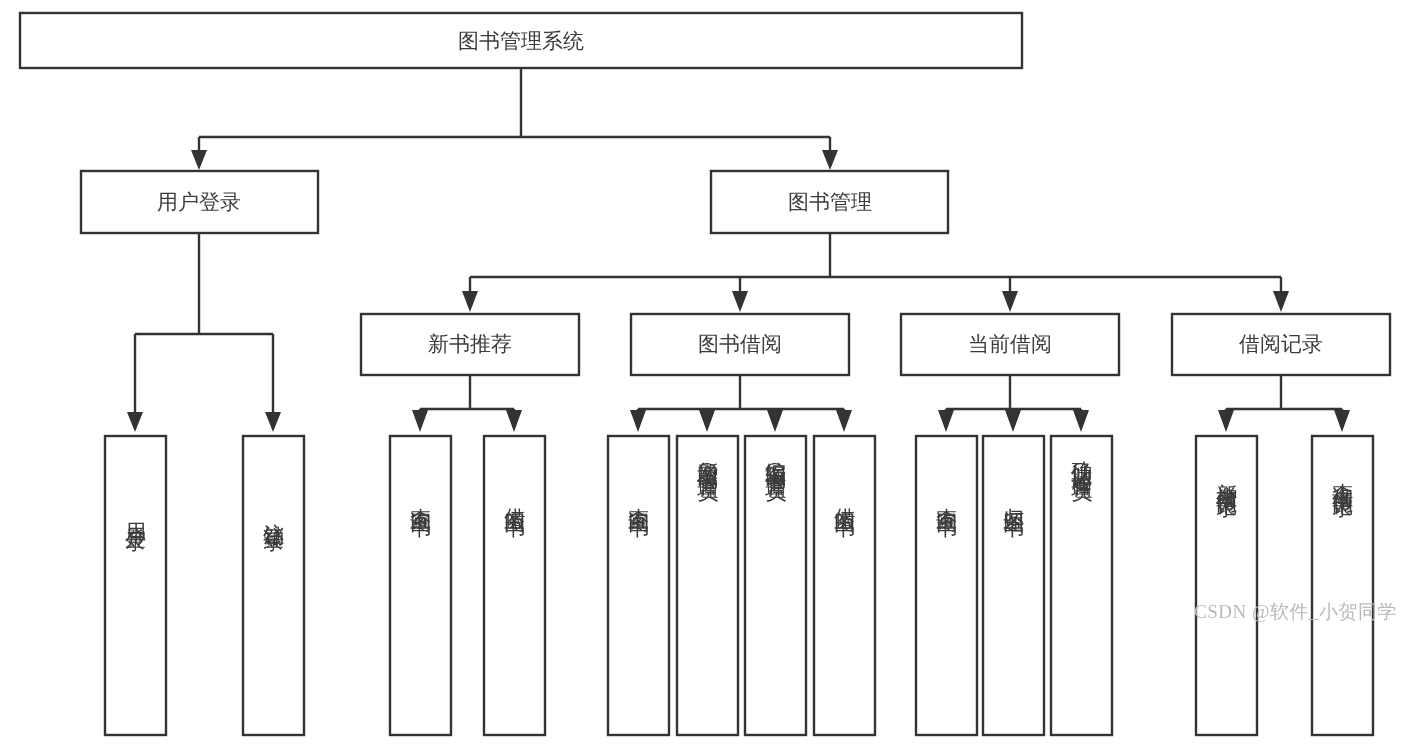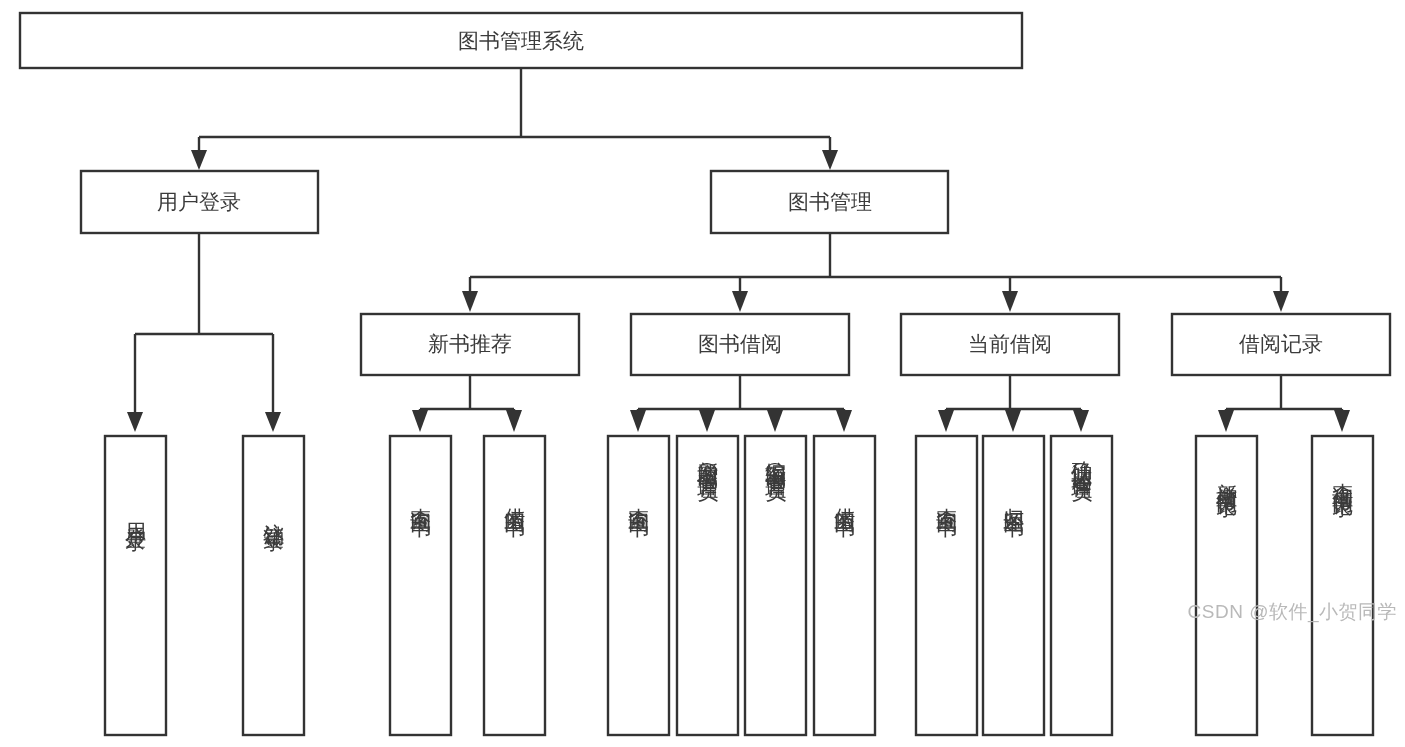--- a/index.html
+++ b/index.html
@@ -63,21 +63,21 @@
     font-size: 21px;
     line-height: 1.08;
     color: #3b3b3b;
     letter-spacing: 3px;
     white-space: nowrap;
   }
   .watermark {
     position: absolute;
     right: 8px;
     bottom: 4px;
-    font-family: Liberation Sans, sans-serif;
+    font-family: Liberation Serif, serif;
     font-size: 19px;
     color: #b9b9b9;
     white-space: nowrap;
     letter-spacing: 0.5px;
   }
 </style>
 </head>
 <body>
 
 <div id="diagram-root">

